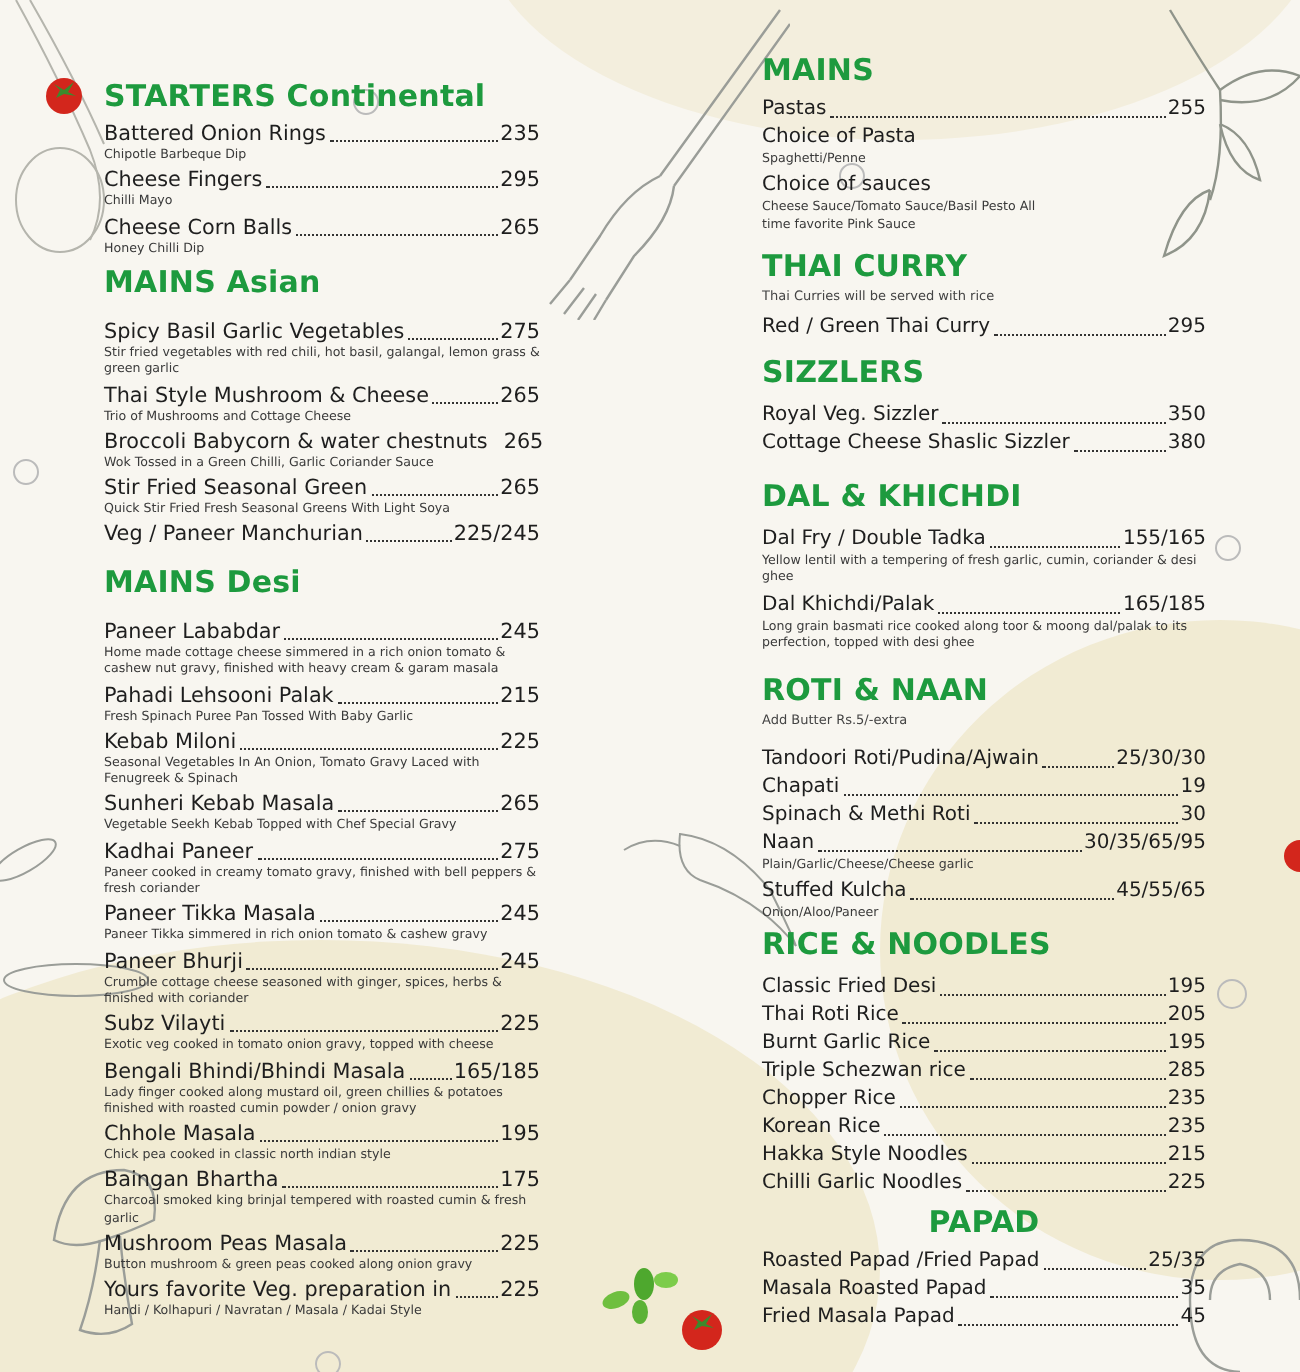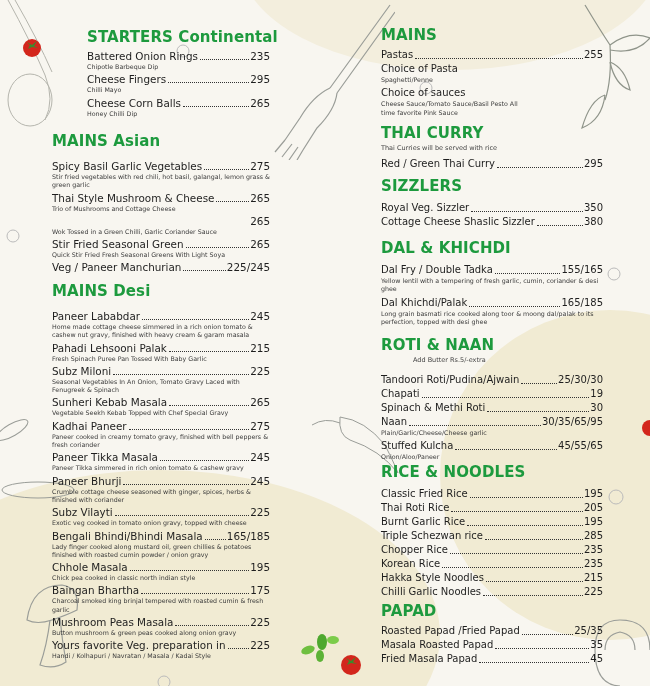--- a/index.html
+++ b/index.html
@@ -111,21 +111,21 @@
   </svg>
 <svg class="deco" style="left:607px; top:488px;" width="18" height="18">
     <circle cx="9" cy="9" r="7" fill="none" stroke="#bbb"></circle>
   </svg>
 <svg class="deco" style="left:606px; top:266px;" width="16" height="16">
     <circle cx="8" cy="8" r="6" fill="none" stroke="#bbb"></circle>
   </svg>
 
 <div class="col col-left">
 
-  <div class="section" style="top:28px;margin-left:35px;">
+  <div class="section" style="top:39px;">
     <div class="sec-title">STARTERS Continental</div>
     <div class="item">
         <span class="name">Battered Onion Rings</span>
         <span class="dots"></span>
         <span class="price">235</span>
       </div>
     <div class="desc">Chipotle Barbeque Dip</div>
     <div class="item">
         <span class="name">Cheese Fingers</span>
         <span class="dots"></span>
@@ -149,20 +149,21 @@
         <span class="price">275</span>
       </div>
     <div class="desc">Stir fried vegetables with red chili, hot basil, galangal, lemon grass &amp; green garlic</div>
     <div class="item">
         <span class="name">Thai Style Mushroom &amp; Cheese</span>
         <span class="dots"></span>
         <span class="price">265</span>
       </div>
     <div class="desc">Trio of Mushrooms and Cottage Cheese</div>
     <div class="item">
+        <span class="name">Broccoli Babycorn &amp; water chestnuts</span>
         <span class="dots" style="border:none;margin:0 2px"></span>
         <span class="price">265</span>
       </div>
     <div class="desc">Wok Tossed in a Green Chilli, Garlic Coriander Sauce</div>
     <div class="item">
         <span class="name">Stir Fried Seasonal Green</span>
         <span class="dots"></span>
         <span class="price">265</span>
       </div>
     <div class="desc">Quick Stir Fried Fresh Seasonal Greens With Light Soya</div>
@@ -182,21 +183,21 @@
         <span class="price">245</span>
       </div>
     <div class="desc">Home made cottage cheese simmered in a rich onion tomato &amp; cashew nut gravy, finished with heavy cream &amp; garam masala</div>
     <div class="item">
         <span class="name">Pahadi Lehsooni Palak</span>
         <span class="dots"></span>
         <span class="price">215</span>
       </div>
     <div class="desc">Fresh Spinach Puree Pan Tossed With Baby Garlic</div>
     <div class="item">
-        <span class="name">Subz Miloni</span>
+        <span class="name">Kebab Miloni</span>
         <span class="dots"></span>
         <span class="price">225</span>
       </div>
     <div class="desc">Seasonal Vegetables In An Onion, Tomato Gravy Laced with Fenugreek &amp; Spinach</div>
     <div class="item">
         <span class="name">Sunheri Kebab Masala</span>
         <span class="dots"></span>
         <span class="price">265</span>
       </div>
     <div class="desc">Vegetable Seekh Kebab Topped with Chef Special Gravy</div>
@@ -313,21 +314,21 @@
     <div class="item">
         <span class="name">Dal Khichdi/Palak</span>
         <span class="dots"></span>
         <span class="price">165/185</span>
       </div>
     <div class="desc">Long grain basmati rice cooked along toor &amp; moong dal/palak to its perfection, topped with desi ghee</div>
   </div>
 
   <div class="section" style="top:336px;">
     <div class="sec-title">ROTI &amp; NAAN</div>
-    <div class="sec-note" style="margin-bottom:8px;margin-left:32px;">Add Butter Rs.5/-extra</div>
+    <div class="sec-note" style="margin-bottom:8px;">Add Butter Rs.5/-extra</div>
     <div class="item">
         <span class="name">Tandoori Roti/Pudina/Ajwain</span>
         <span class="dots"></span>
         <span class="price">25/30/30</span>
       </div>
     <div class="item">
         <span class="name">Chapati</span>
         <span class="dots"></span>
         <span class="price">19</span>
       </div>
@@ -347,21 +348,21 @@
         <span class="dots"></span>
         <span class="price">45/55/65</span>
       </div>
     <div class="desc">Onion/Aloo/Paneer</div>
   </div>
 
   <div class="section" style="top:463px;">
     <div class="sec-title">RICE &amp; NOODLES</div>
     <div style="height:2px"></div>
     <div class="item">
-        <span class="name">Classic Fried Rice</span>
+        <span class="name">Classic Fried Desi</span>
         <span class="dots"></span>
         <span class="price">195</span>
       </div>
     <div class="item">
         <span class="name">Thai Roti Rice</span>
         <span class="dots"></span>
         <span class="price">205</span>
       </div>
     <div class="item">
         <span class="name">Burnt Garlic Rice</span>
@@ -388,21 +389,21 @@
         <span class="dots"></span>
         <span class="price">215</span>
       </div>
     <div class="item">
         <span class="name">Chilli Garlic Noodles</span>
         <span class="dots"></span>
         <span class="price">225</span>
       </div>
   </div>
 
-  <div class="section" style="top:602px;">
+  <div class="section" style="top:602px;text-align:center;">
     <div class="sec-title">PAPAD</div>
     <div class="item">
         <span class="name">Roasted Papad /Fried Papad</span>
         <span class="dots"></span>
         <span class="price">25/35</span>
       </div>
     <div class="item">
         <span class="name">Masala Roasted Papad</span>
         <span class="dots"></span>
         <span class="price">35</span>

